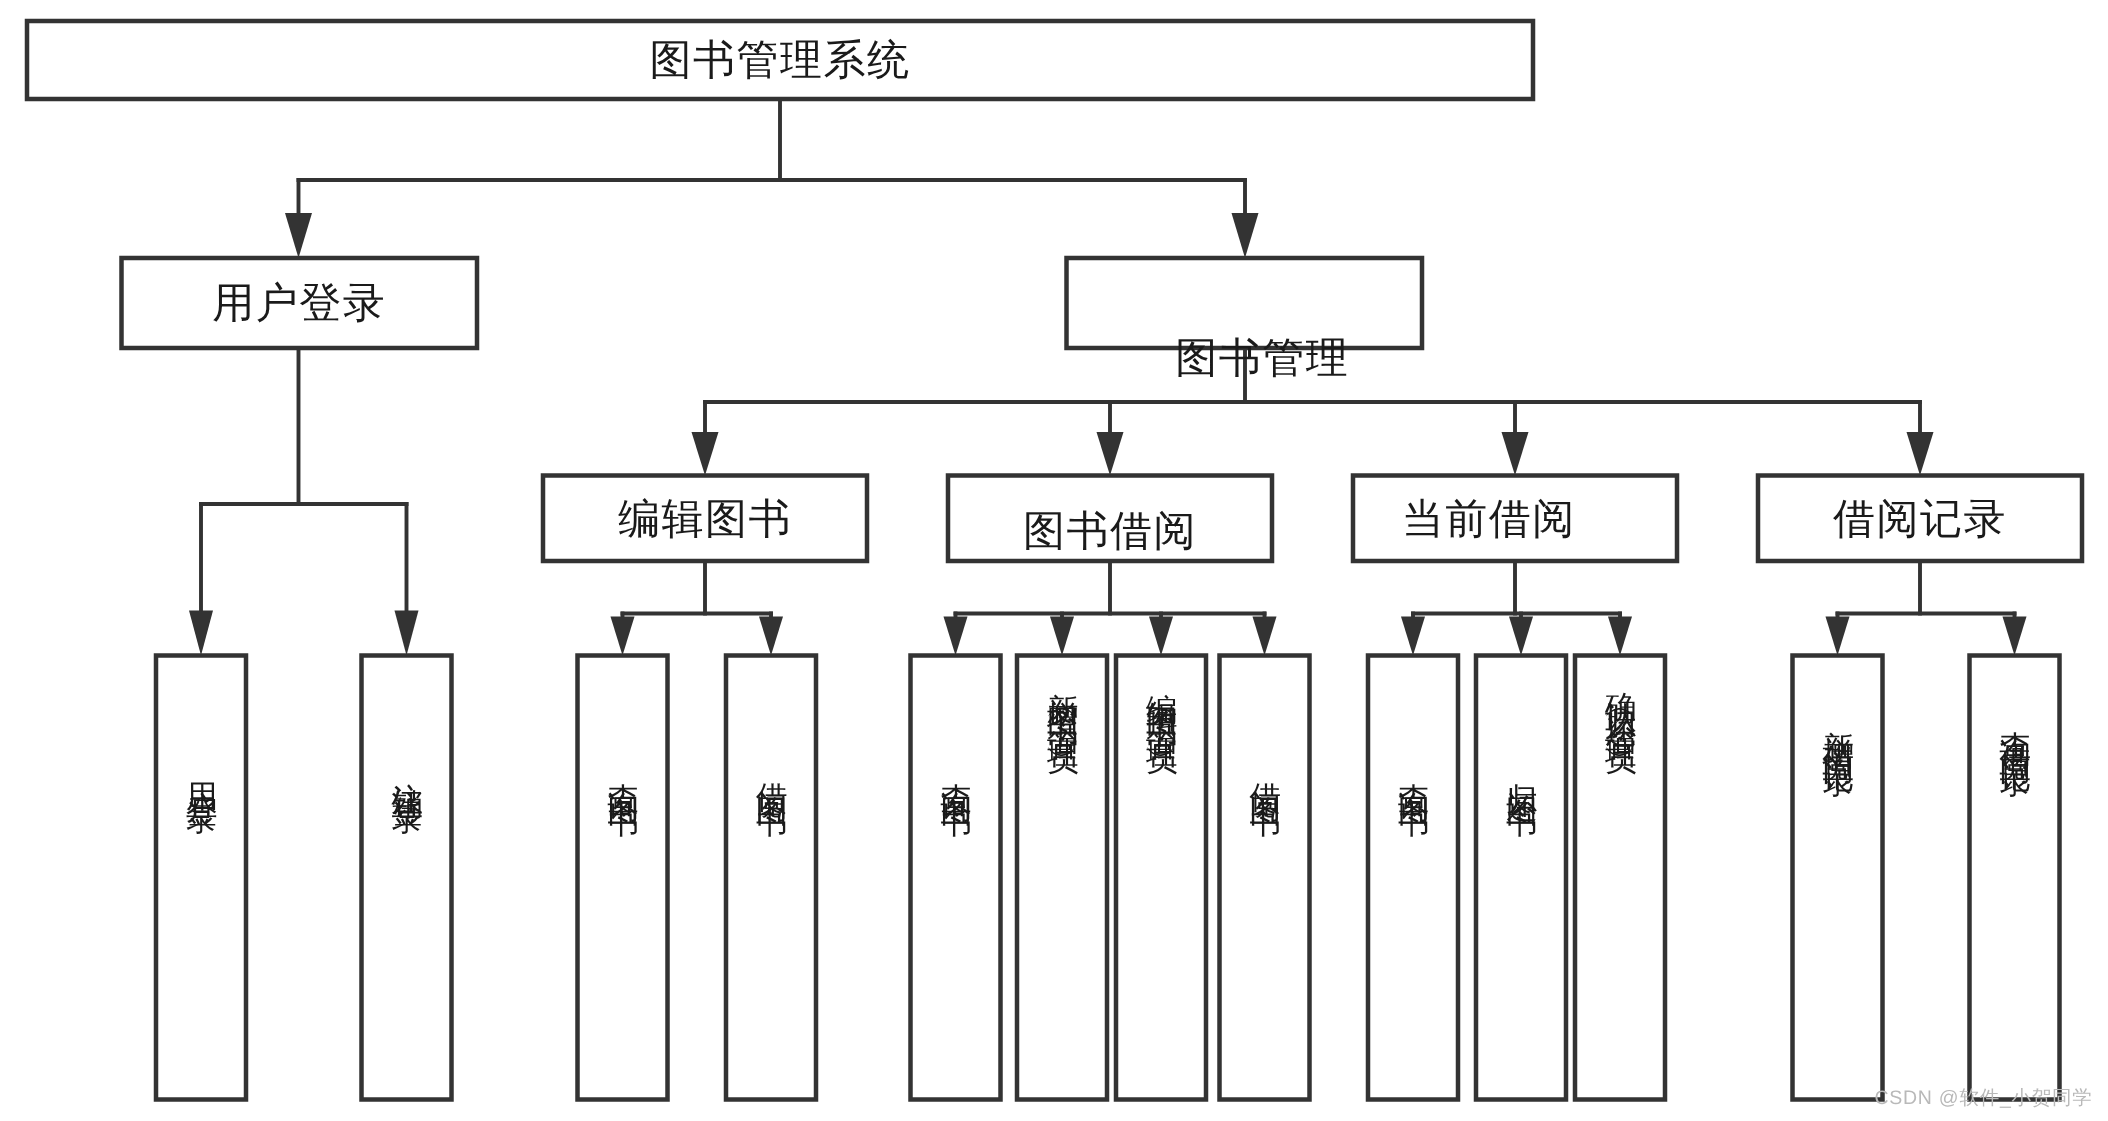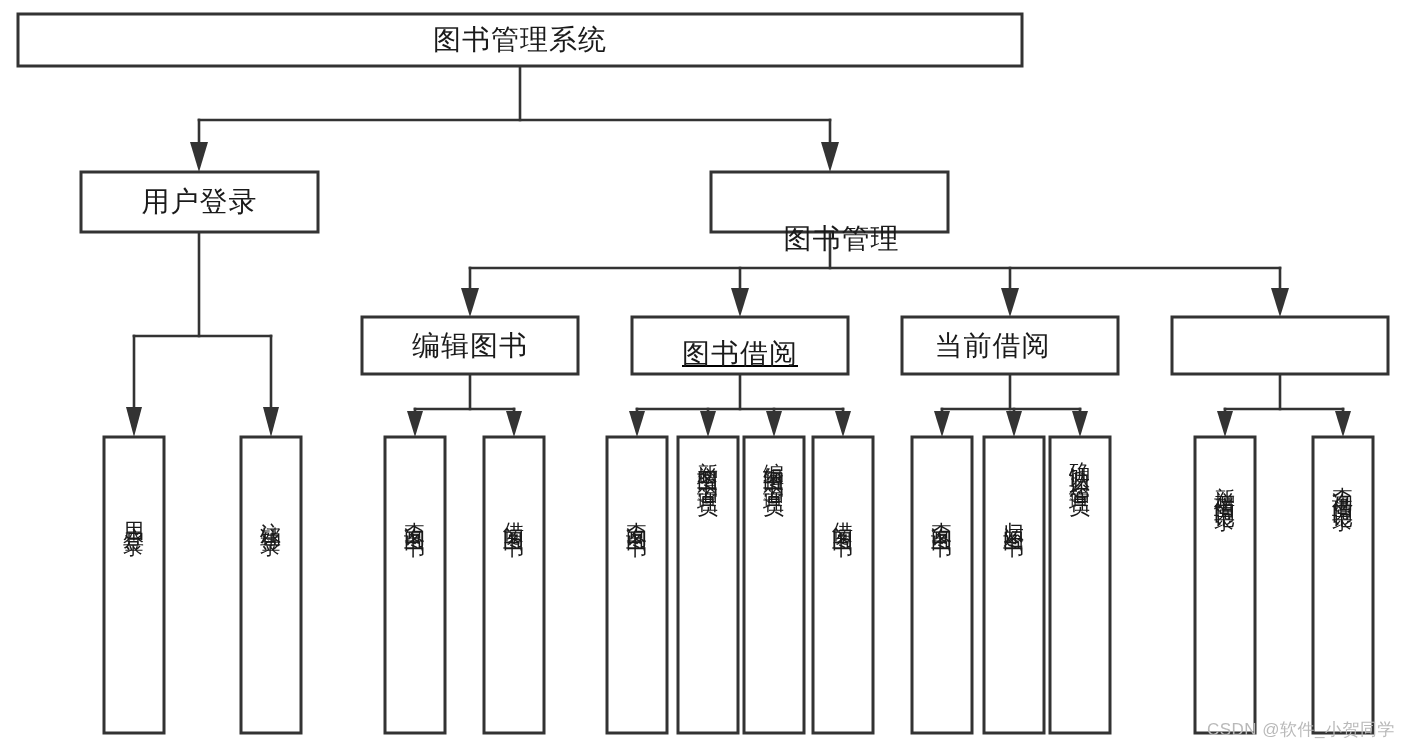--- a/index.html
+++ b/index.html
@@ -70,21 +70,21 @@
     font-size: 28px;
     color: #1a1a1a;
     letter-spacing: 1px;
     white-space: nowrap;
   }
   .watermark {
     position: absolute;
     right: 10px;
     bottom: 6px;
     font-family: "Liberation Sans", "DejaVu Sans", sans-serif;
-    font-size: 17px;
+    font-size: 13px;
     color: #b9b9b9;
     letter-spacing: 0.5px;
     white-space: nowrap;
     pointer-events: none;
   }
 </style>
 </head>
 <body>
 
 <div id="diagram-root">
@@ -202,28 +202,31 @@
   </div>
 
   <div class="horiz-label-wrap" style="left:711px; top:172px; width:261px; height:60px;margin-top:37px;">
     <span class="horiz-label">图书管理</span>
   </div>
 
   <div class="horiz-label-wrap" style="left:362px; top:317px; width:216px; height:57px;">
     <span class="horiz-label">编辑图书</span>
   </div>
 
-  <div class="horiz-label-wrap" style="left:632px; top:317px; width:216px; height:74px;text-decoration:underline;">
+  <div class="horiz-label-wrap" style="left:632px; top:317px; width:216px; height:74px;">
     <span class="horiz-label">图书借阅</span>
   </div>
 
   <div class="horiz-label-wrap" style="left:902px; top:317px; width:181px; height:57px;">
     <span class="horiz-label">当前借阅</span>
   </div>
 
+  <div class="horiz-label-wrap" style="left:1172px; top:317px; width:216px; height:57px;">
+    <span class="horiz-label">借阅记录</span>
+  </div>
 
   <div class="vert-label-wrap" style="left:104px; top:437px; width:60px; height:296px; padding-top:68px;">
     <span class="vert-label">用户登录</span>
   </div>
 
   <div class="vert-label-wrap" style="left:241px; top:437px; width:60px; height:296px; padding-top:68px;">
     <span class="vert-label">注销登录</span>
   </div>
 
   <div class="vert-label-wrap" style="left:385px; top:437px; width:60px; height:296px; padding-top:68px;">

